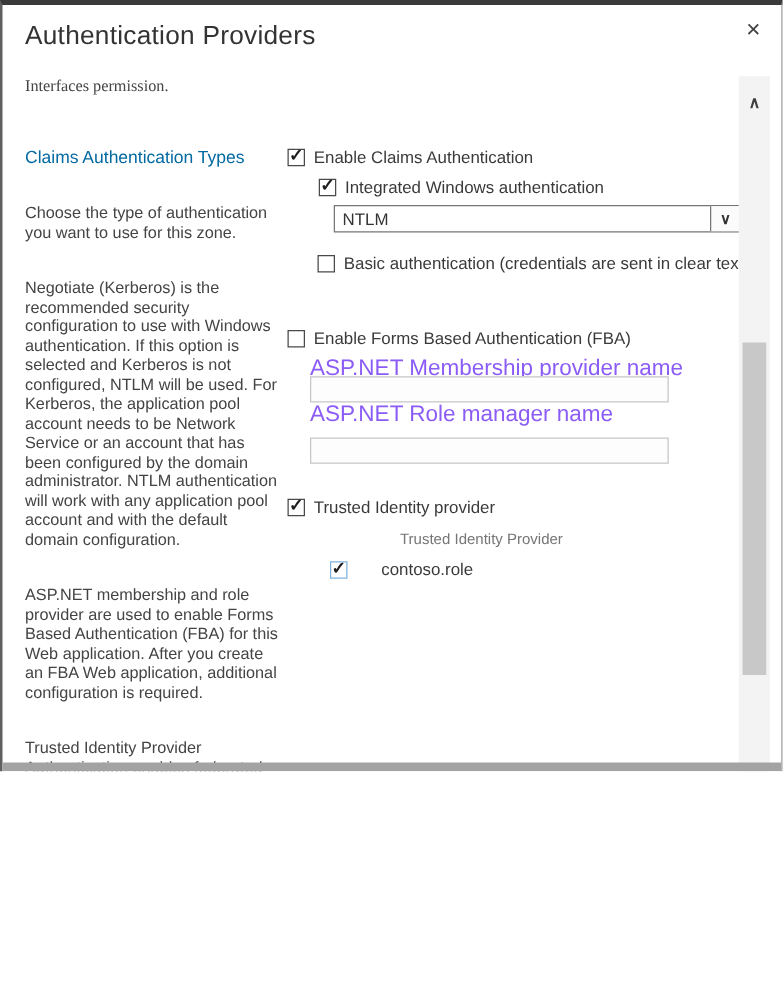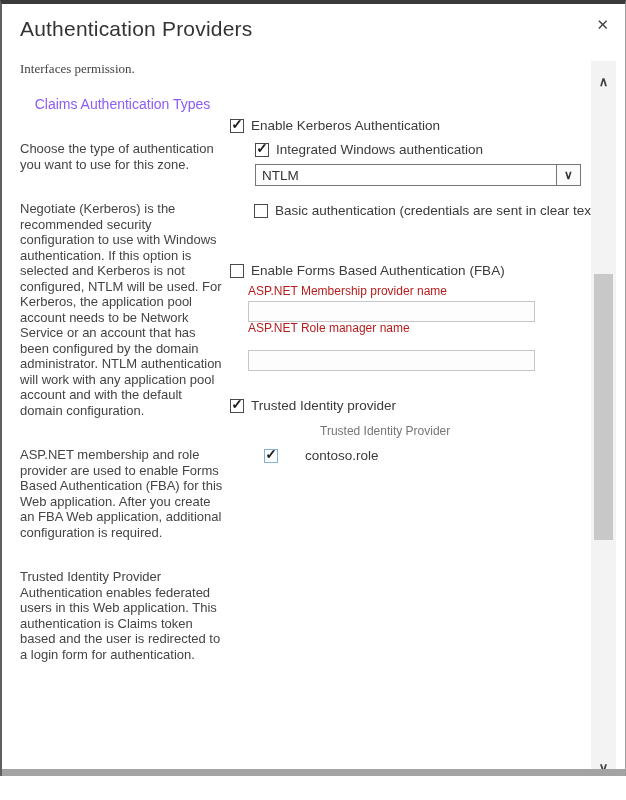--- a/index.html
+++ b/index.html
@@ -1,35 +1,35 @@
 <!DOCTYPE html>
 <html><head>
 <meta charset="utf-8">
 <style>
   * { box-sizing: border-box; margin: 0; padding: 0; }
   html, body { width: 626px; height: 800px; }
   body { font-family: "Liberation Sans", sans-serif; background: #fff; }
 
   .dialog {
-    position: relative; width: 626px; height: 776px; background: #ffffff;
+    position: relative; width: 626px; height: 617px; background: #ffffff;
     border-top: 4px solid #3a3a3a;
     border-left: 2px solid #606060;
     border-right: 1px solid #9e9e9e;
     overflow: hidden;
     color: #3d3d3d;
   }
   .bottom-edge { position: absolute; left: 0; right: 0; bottom: 0; height: 7px; background: #a3a3a3; }
 
   .title { position: absolute; left: 18px; top: 13px; font-size: 21px; font-weight: 400; color: #333; letter-spacing: .2px; }
   .close-btn { position: absolute; right: 16px; top: 13px; font-size: 15px; color: #444; cursor: pointer; line-height: 1; }
 
   
   .left-col { position: absolute; left: 18px; top: 57px; width: 205px; font-size: 13px; line-height: 15.5px; color: #444; }
   .left-col .intro { margin-bottom: 0; font-family: Liberation Serif, serif; }
-  .left-col .section-heading { margin-top: 20px; font-size: 14px; color: #8b5cf6; text-align: center; }
+  .left-col .section-heading { margin-top: 41px; font-size: 14px; color: #0369a1; }
   .left-col p.desc { margin-top: 29px; }
   .clipped-line { position: absolute; left: 18px; top: 779px; width: 260px; height: 9px; overflow: hidden; font-size: 13px; color: #555; }
   .clipped-line .link { color: #2a79c0; text-decoration: underline; }
 
   
   .form-area { position: absolute; left: 0; top: 0; width: 590px; height: 800px; font-size: 13.5px; color: #3a3a3a; }
   .row { position: absolute; display: flex; align-items: center; gap: 7px; white-space: nowrap; }
 
   .checkbox {
     width: 14px; height: 14px; background: #fff; border: 1px solid #494949;
@@ -44,21 +44,21 @@
     position: absolute; height: 22px; background: #fff; border: 1px solid #767676;
     display: flex; align-items: center; cursor: pointer;
   }
   .select .select-value { flex: 1; padding: 0 6px; font-size: 13.5px; color: #333; }
   .select .select-arrow {
     width: 24px; height: 100%; border-left: 1px solid #767676; background: #fbfbfb;
     display: flex; align-items: center; justify-content: center;
     font-size: 12px; font-weight: bold; color: #333;
   }
 
-  .field-label { position: absolute; font-size: 12px; color: #b91c1c; white-space: nowrap; }
+  .field-label { position: absolute; font-size: 18px; color: #8b5cf6; white-space: nowrap; }
   .text-input {
     position: absolute; width: 287px; height: 21px; border: 1px solid #c6c6c6;
     background: #fdfdfd; font-family: "Liberation Sans", sans-serif; font-size: 13px; padding: 0 5px; color: #333;
   }
   .col-header { position: absolute; font-size: 12px; color: #767676; white-space: nowrap; }
 
   
   .scrollbar { position: absolute; left: 589px; top: 57px; width: 25px; height: 730px; background: #f3f3f3; }
   .sb-btn { position: absolute; left: 0; width: 25px; height: 24px; display: flex; align-items: center; justify-content: center; color: #3f3f3f; font-size: 13px; font-weight: bold; cursor: pointer; }
   .sb-up { top: 8px; }
@@ -86,31 +86,31 @@
   <div class="clipped-line">
     <span>Learn more domain </span><span class="link">Forms Based Authentication</span>
   </div>
 
   <div class="form-area">
 
     <div class="row" style="left:228px; top:114px;">
       <span class="checkbox checked">
           <span class="check">✓</span>
         </span>
-      <span>Enable Kerberos Authentication</span>
+      <span>Enable Claims Authentication</span>
     </div>
 
     <div class="row" style="left:253px; top:138px;">
       <span class="checkbox checked">
           <span class="check">✓</span>
         </span>
       <span>Integrated Windows authentication</span>
     </div>
 
-    <div class="select" style="left:253px; top:160px; width:326px;">
+    <div class="select" style="left:265px; top:160px; width:326px;">
       <span class="select-value">NTLM</span>
       <span class="select-arrow">∨</span>
     </div>
 
     <div class="row" style="left:252px; top:199px;">
       <span class="checkbox">
           <span class="check">✓</span>
         </span>
       <span>Basic authentication (credentials are sent in clear text)</span>
     </div>

